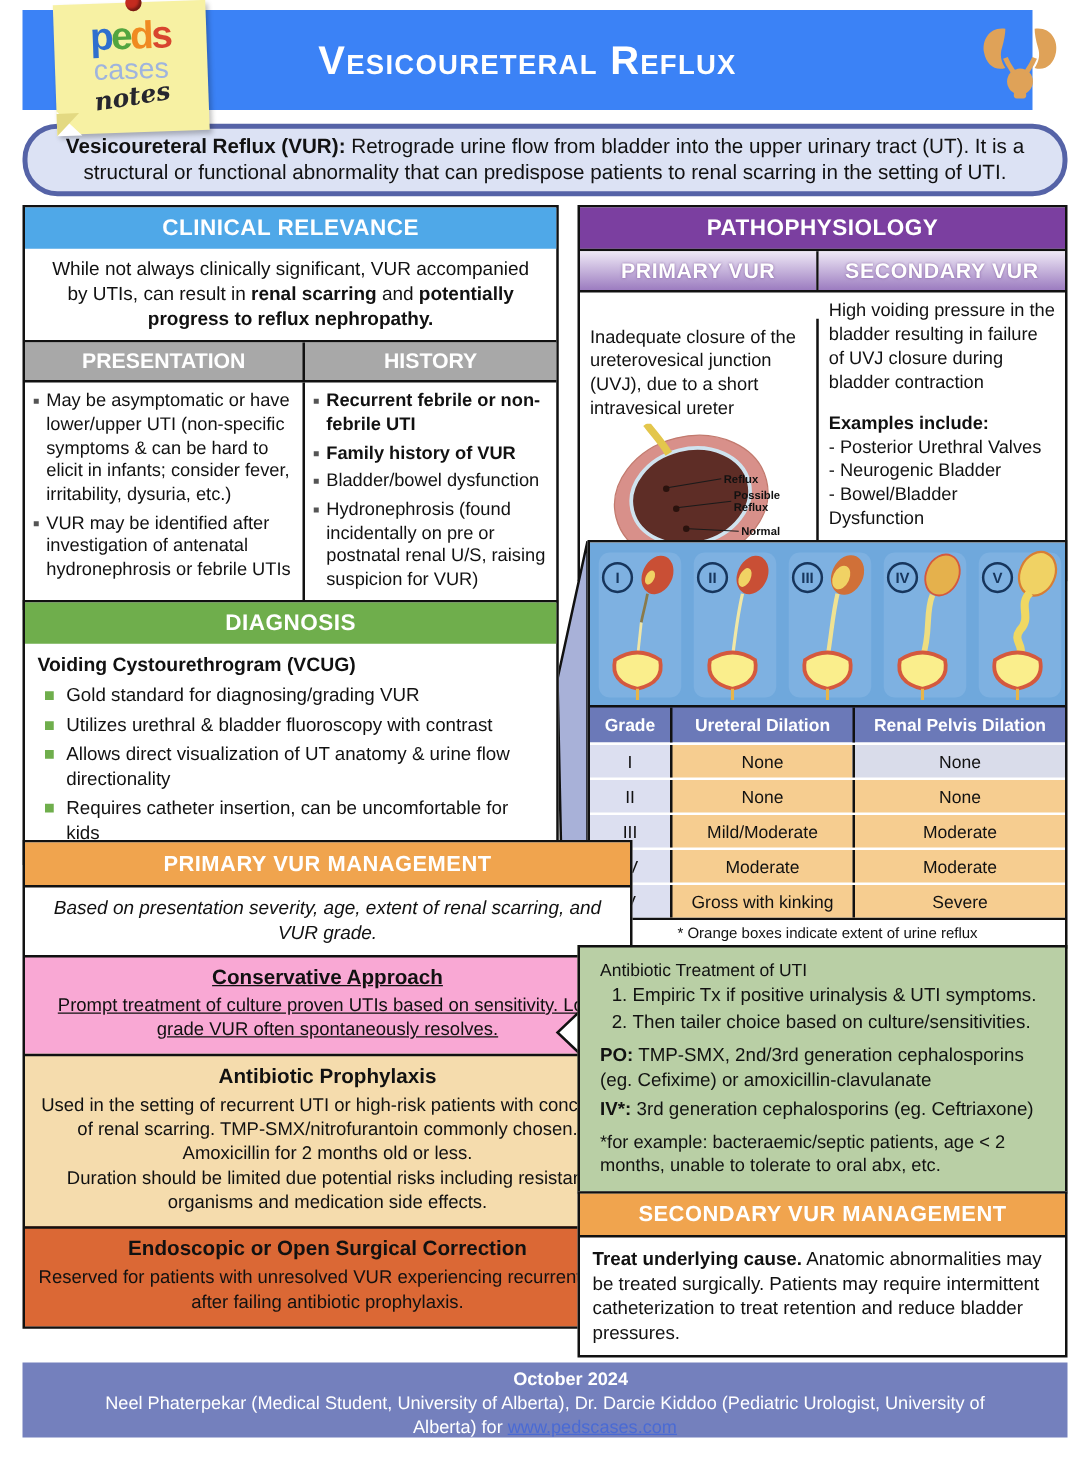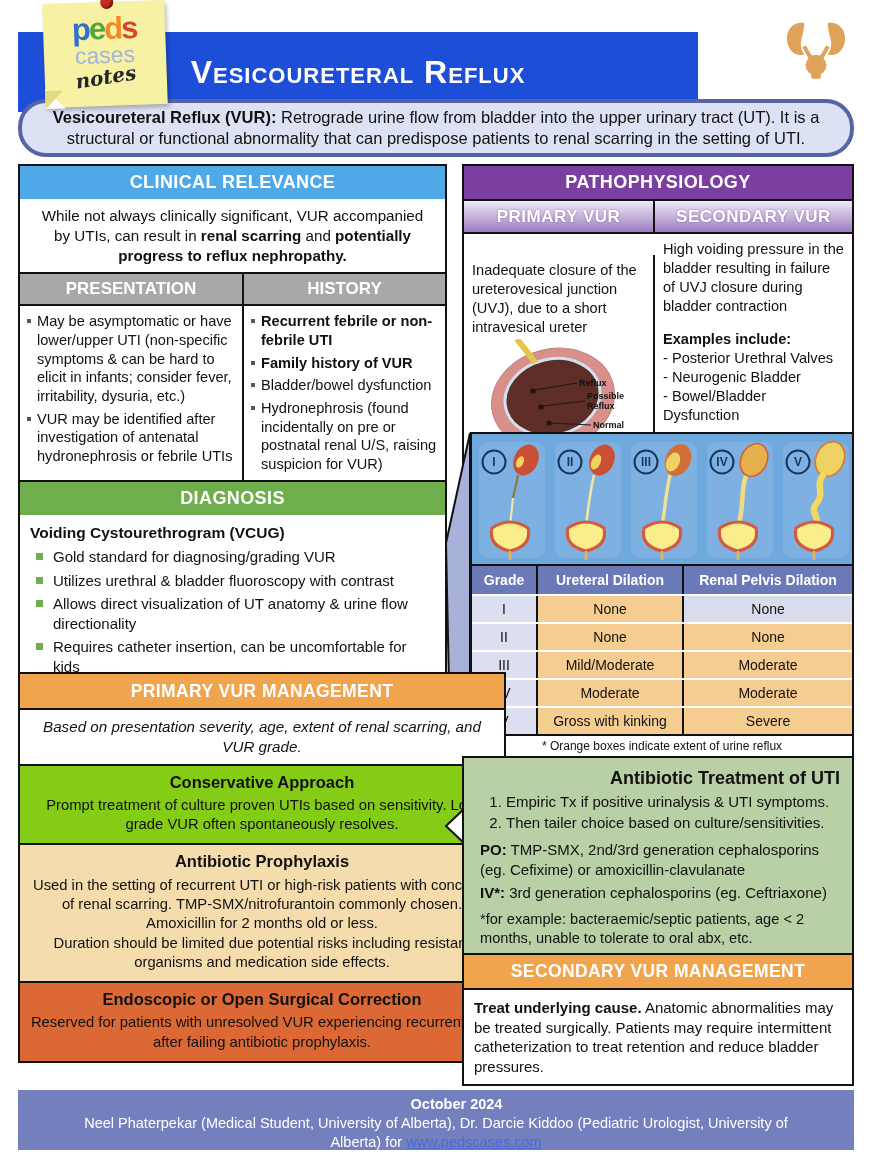--- a/index.html
+++ b/index.html
@@ -1,21 +1,21 @@
 <!DOCTYPE html>
 <html><head>
 <meta charset="utf-8">
 <style>
   html,body{margin:0;padding:0;background:#fff;}
   .page{position:relative;width:872px;height:1168px;background:#fff;
         font-family:"Liberation Sans",sans-serif;color:#111;overflow:hidden;}
   .abs{position:absolute;}
 
   
-  .topbar{left:18px;top:8px;width:680px;height:80px;background:#1d4ed8;margin-top:24px;}
+  .topbar{left:18px;top:8px;width:808px;height:80px;background:#3b82f6;}
   .main-title{width:100%;height:80px;line-height:80px;text-align:center;color:#fff;
     font-weight:bold;font-size:32px;font-variant:small-caps;letter-spacing:1px;}
   .logo{left:44px;top:2px;width:122px;height:104px;background:#F7F1A3;
     transform:rotate(-2deg);box-shadow:2px 3px 4px rgba(0,0,0,.25);text-align:center;z-index:5;}
   .logo .pin{position:absolute;left:58px;top:-6px;width:13px;height:13px;border-radius:50%;
     background:#C42B1F;box-shadow:inset -2px -2px 2px rgba(0,0,0,.4);}
   .logo .fold{position:absolute;left:0;bottom:-1px;width:0;height:0;
     border-bottom:20px solid #fff;border-right:20px solid transparent;}
   .logo .fold2{position:absolute;left:0;bottom:-1px;width:0;height:0;
     border-top:18px solid #E3D982;border-right:18px solid transparent;}
@@ -97,28 +97,28 @@
   .gbul .sq{flex:0 0 7px;width:7px;height:7px;background:#6FAE4C;margin:6px 10px 0 6px;}
 
   
   .pmgmt{left:18px;top:672px;width:488px;}
   .pm-hdr{height:34px;line-height:34px;background:#F0A44E;font-size:17.5px;}
   .pm-intro{border-top:2px solid #111;padding:7px 14px;text-align:center;
     font-style:italic;font-size:15.2px;line-height:1.3;}
   .pm-block{border-top:2px solid #111;padding:6px 10px 9px 10px;text-align:center;
     font-size:14.8px;line-height:1.3;}
   .pm-block .b-title{font-weight:bold;font-size:16.5px;margin-bottom:3px;}
-  .blk-green{background:#84cc16;}
+  .blk-green{background:#f9a8d4;text-decoration:underline;}
   .blk-tan{background:#F5DCAD;}
   .blk-orange{background:#DB6835;}
 
   
   .abx{left:462px;top:756px;width:392px;background:#B9CFA5;padding:9px 12px 10px 16px;
     font-size:15px;line-height:1.3;}
-  .abx-title{font-weight:bold;font-size:18px;text-align:right;}
+  .abx-title{font-weight:normal;font-size:14px;}
   .abx ol{margin:2px 0 8px 0;padding-left:26px;}
   .abx li{margin:1px 0;}
   .abx-line{margin:4px 0;}
   .abx-foot{margin-top:7px;font-size:14.6px;}
 
   
   .smgmt{left:462px;top:953px;width:392px;}
   .sm-hdr{height:33px;line-height:33px;background:#F0A44E;font-size:17.5px;}
   .sm-body{border-top:2px solid #111;padding:8px 10px;font-size:15px;line-height:1.3;}
 

